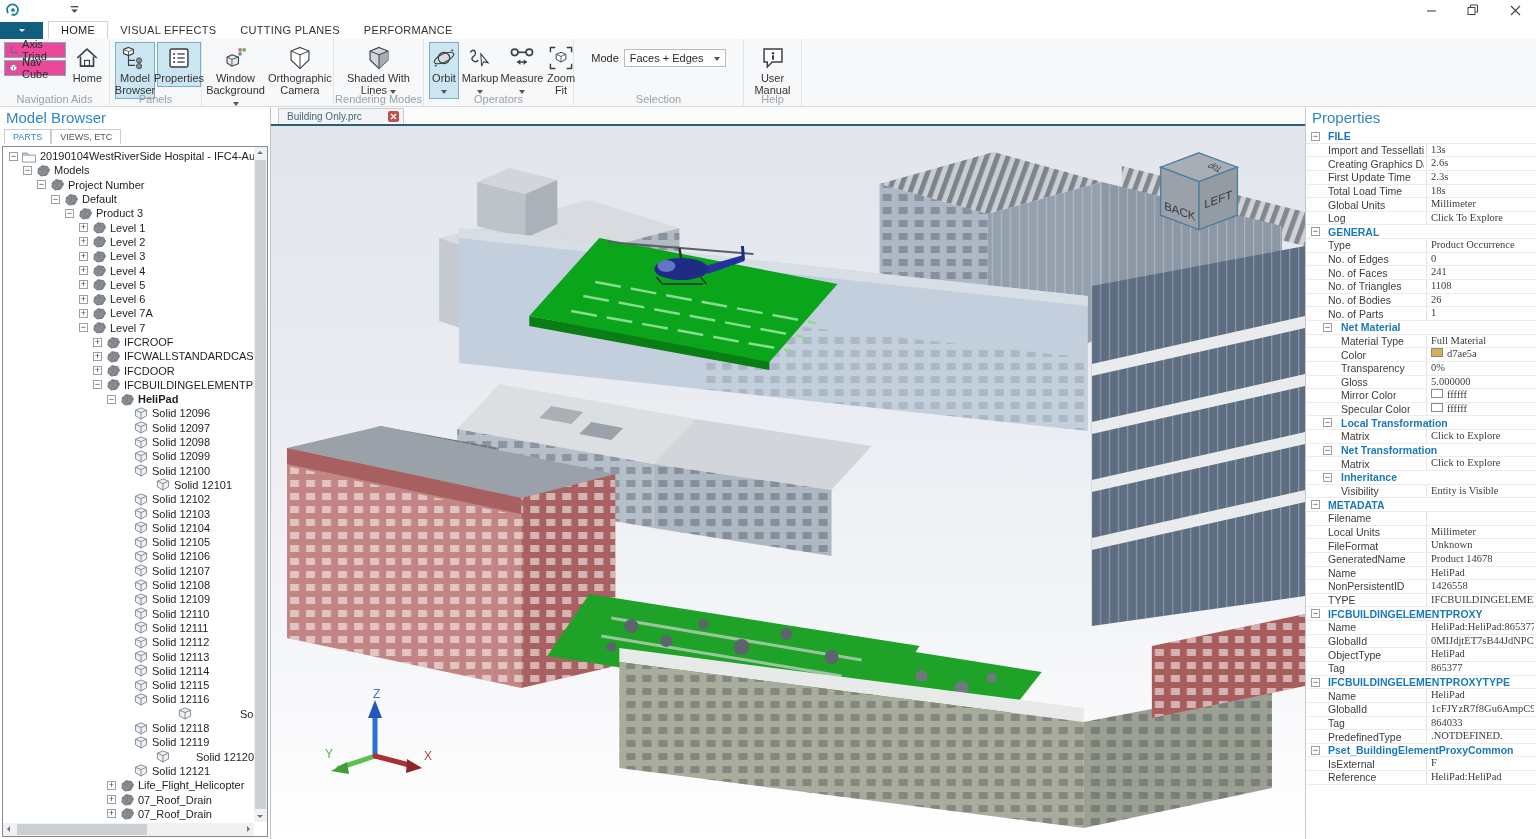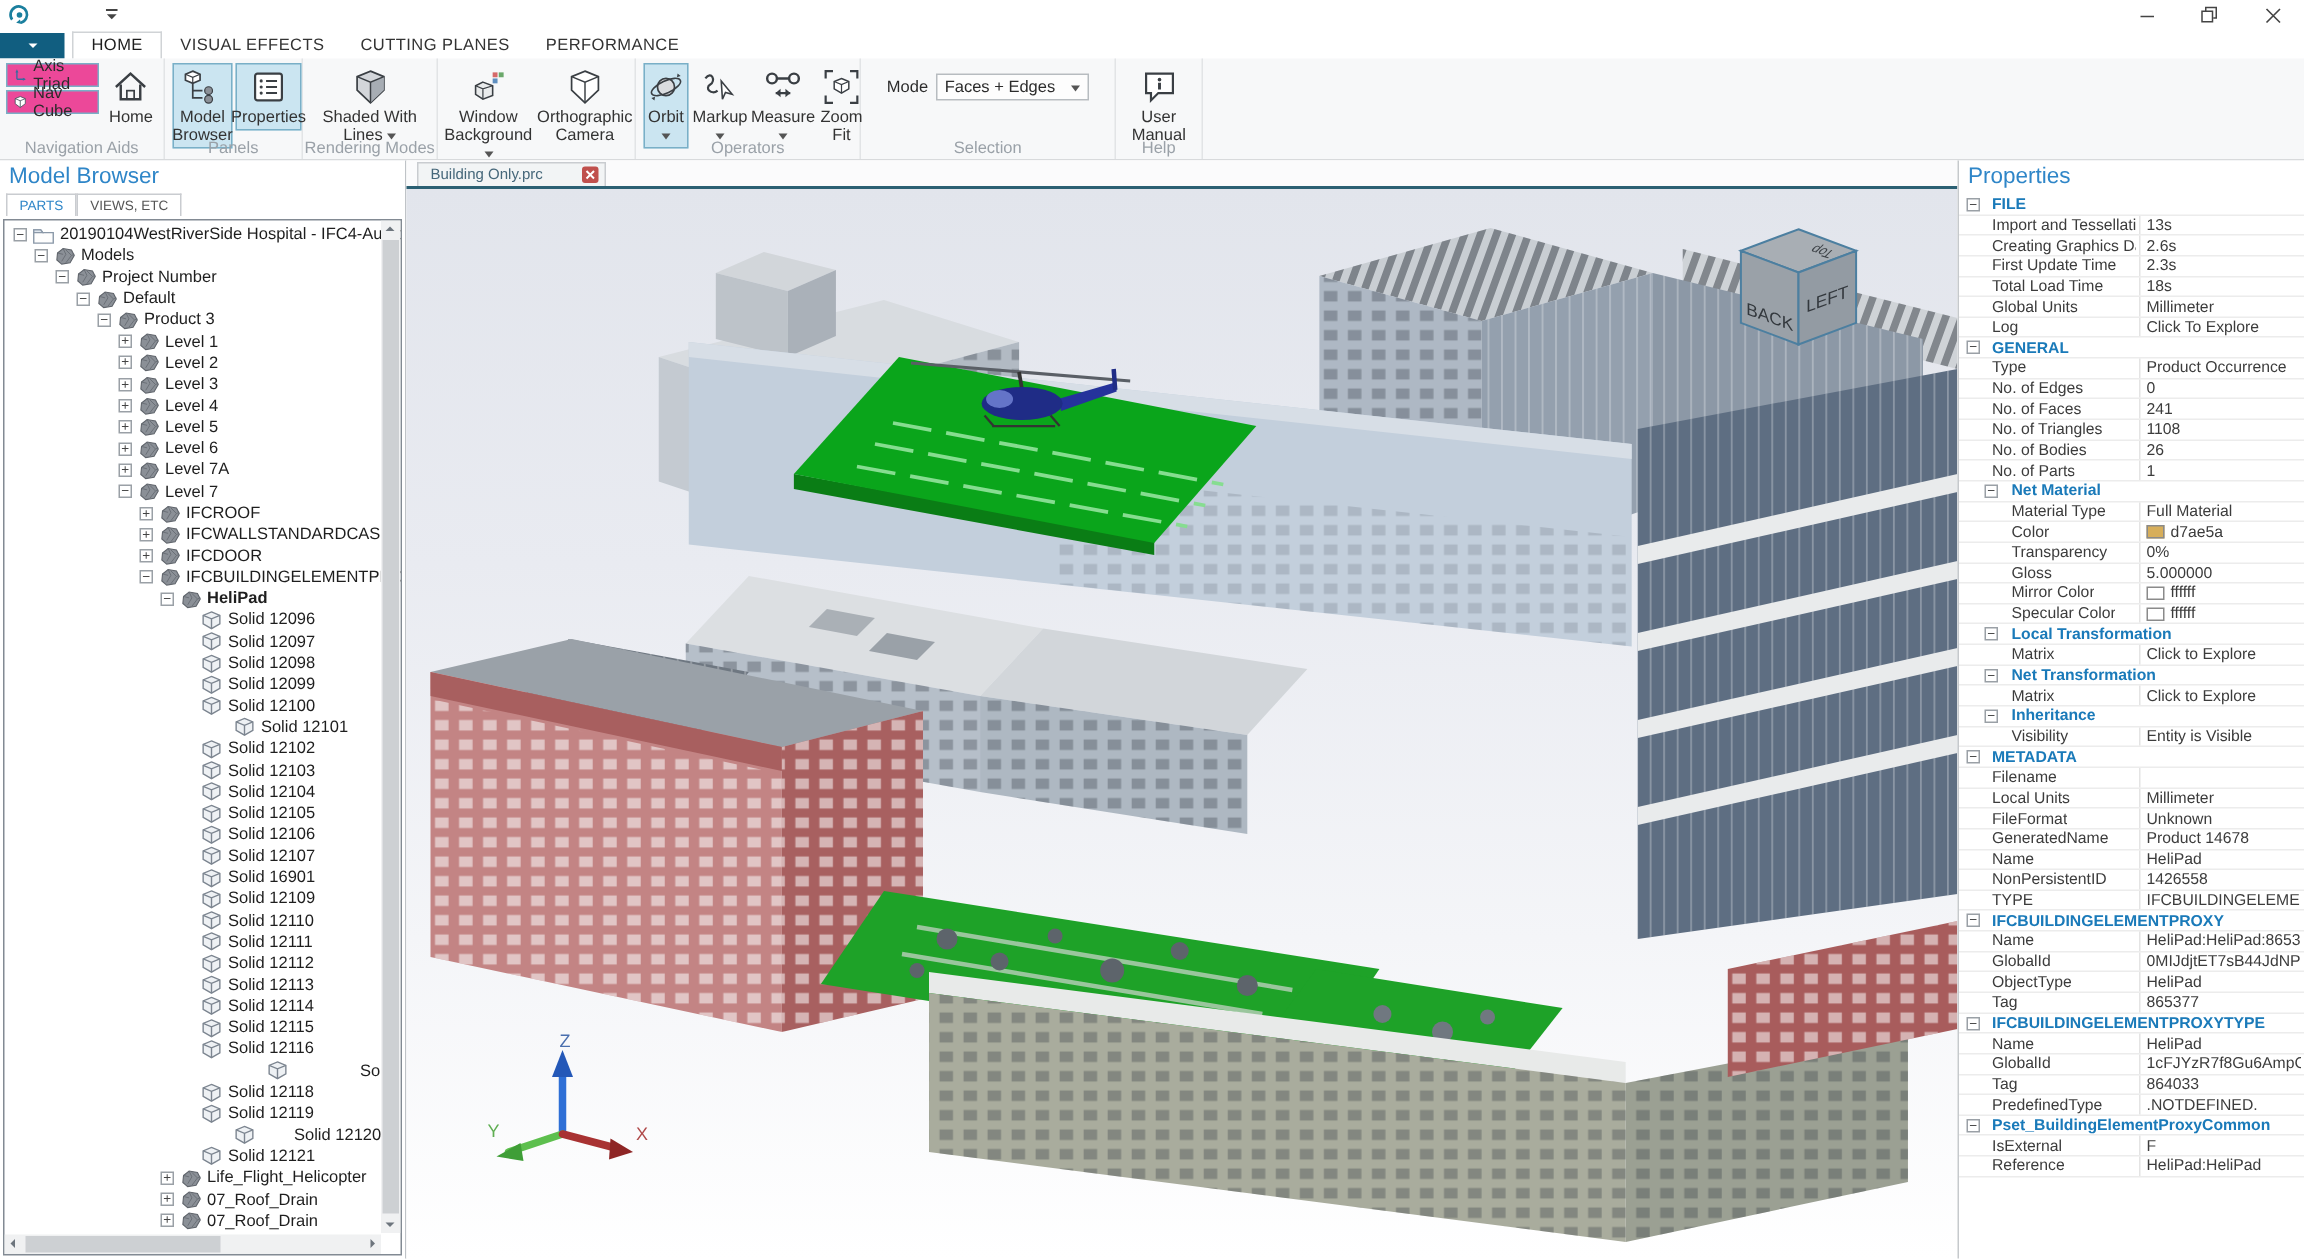--- a/index.html
+++ b/index.html
@@ -70,21 +70,21 @@
   #axis-triad{position:absolute;left:52px;top:562px;width:110px;height:96px;}
 
   
   #prop-grid{position:absolute;left:0;right:0;top:23px;}
   .prow{position:relative;height:13.65px;display:flex;align-items:center;border-bottom:1px solid #ececec;font-size:10.5px;}
   .prow .exp{width:9px;height:9px;margin:0;position:absolute;left:5px;top:2px;}
   .prow.sub .exp{left:17px;}
   .plabel{position:absolute;left:22px;color:#3c3c3c;white-space:nowrap;overflow:hidden;max-width:96px;}
   .prow.ind1 .plabel{left:35px;}
   .prow.head .plabel{color:#1a7ab9;font-weight:bold;max-width:200px;}
-  .pval{position:absolute;left:120px;right:2px;color:#3c3c3c;white-space:nowrap;overflow:hidden;text-overflow:ellipsis;border-left:1px solid #e4e4e4;padding-left:4px;display:flex;align-items:center;gap:4px;height:100%;}
+  .pval{position:absolute;left:120px;right:2px;color:#3c3c3c;white-space:nowrap;overflow:hidden;text-overflow:ellipsis;border-left:1px solid #e4e4e4;padding-left:4px;display:flex;align-items:flex-start;gap:4px;height:100%;font-family:Liberation Serif, serif;}
   .swatch{width:12px;height:9px;border:1px solid #8a8a8a;flex:none;display:inline-block;}
 </style>
 </head>
 <body>
 
 <div id="titlebar">
   <svg id="app-logo" viewBox="0 0 18 18">
     <path d="M3.5 12.5a6.2 6.2 0 1 1 6.5 2.3" fill="none" stroke="#1b7f9e" stroke-width="2"></path>
     <path d="M10.5 15.8l-4-.9 2.8-2.6z" fill="#1b7f9e"></path>
     <circle cx="9" cy="9" r="2.1" fill="#1b7f9e"></circle>
@@ -174,32 +174,20 @@
           <circle cx="10" cy="16" r="1.3" fill="#3a3f44"></circle>
           <path d="M14 16h9" stroke="#3a3f44" stroke-width="1.6"></path>
           <circle cx="10" cy="21" r="1.3" fill="#3a3f44"></circle>
           <path d="M14 21h9" stroke="#3a3f44" stroke-width="1.6"></path>
         </svg>
       <span class="blabel">Properties</span>
     </div>
     <div class="rgroup-label">Panels</div>
   </div>
 
-  <div class="rgroup" style="width:90px;justify-content:center">
-    <div class="bigbtn" style="width:82px">
-      <svg width="26" height="26" viewBox="0 0 32 32">
-          <path d="M16 3l11 4.5v11L16 29 5 18.5v-11z" fill="#d3d6da" stroke="#3a3f44" stroke-width="1.4"></path>
-          <path d="M16 12l11-4.5v11L16 29z" fill="#a7adb4"></path>
-          <path d="M5 7.5L16 12l11-4.5M16 12v17" stroke="#3a3f44" fill="none" stroke-width="1.2"></path>
-        </svg>
-      <span class="blabel"><span>Shaded With Lines</span> <span class="dd"></span></span>
-    </div>
-    <div class="rgroup-label">Rendering Modes</div>
-  </div>
-
   <div class="rgroup" style="width:132px;justify-content:center">
     <div class="bigbtn" style="width:66px">
       <svg width="26" height="26" viewBox="0 0 32 32">
           <path d="M11 12l8 3v8l-8 3-6-4v-7z" fill="#e9ebec" stroke="#3a3f44" stroke-width="1.3"></path>
           <path d="M5 15l6 2.5 8-2.5M11 17.5V26" stroke="#3a3f44" fill="none"></path>
           <rect x="19" y="4" width="4" height="4" fill="#d66a6a"></rect>
           <rect x="24" y="4" width="4" height="4" fill="#6aa86a"></rect>
           <rect x="19" y="9" width="4" height="4" fill="#5f8fc0"></rect>
         </svg>
       <span class="blabel"><span>Window Background</span> <span class="dd"></span></span>
@@ -207,20 +195,32 @@
     <div class="bigbtn" style="width:62px">
       <svg width="26" height="26" viewBox="0 0 32 32">
           <path d="M16 3l11 4.5v11L16 29 5 18.5v-11z" fill="#fff" stroke="#3a3f44" stroke-width="1.4"></path>
           <path d="M5 7.5L16 12l11-4.5M16 12v17" stroke="#3a3f44" fill="none" stroke-width="1.2"></path>
         </svg>
       <span class="blabel">Orthographic Camera</span>
     </div>
     <div class="rgroup-label"></div>
   </div>
 
+  <div class="rgroup" style="width:90px;justify-content:center">
+    <div class="bigbtn" style="width:82px">
+      <svg width="26" height="26" viewBox="0 0 32 32">
+          <path d="M16 3l11 4.5v11L16 29 5 18.5v-11z" fill="#d3d6da" stroke="#3a3f44" stroke-width="1.4"></path>
+          <path d="M16 12l11-4.5v11L16 29z" fill="#a7adb4"></path>
+          <path d="M5 7.5L16 12l11-4.5M16 12v17" stroke="#3a3f44" fill="none" stroke-width="1.2"></path>
+        </svg>
+      <span class="blabel"><span>Shaded With Lines</span> <span class="dd"></span></span>
+    </div>
+    <div class="rgroup-label">Rendering Modes</div>
+  </div>
+
   <div class="rgroup" style="width:150px">
     <div class="bigbtn active" style="width:36px">
       <svg width="26" height="26" viewBox="0 0 32 32">
           <circle cx="16" cy="16" r="7" fill="#dadcdf" stroke="#3a3f44" stroke-width="1.4"></circle>
           <ellipse cx="16" cy="16" rx="13" ry="5" fill="none" stroke="#3a3f44" stroke-width="1.3" transform="rotate(-25 16 16)"></ellipse>
           <path d="M7 24l-3 1 2.5 2z" fill="#3a3f44"></path>
           <path d="M25 8l3-1-2.5-2z" fill="#3a3f44"></path>
         </svg>
       <span class="blabel"><span>Orbit</span><br><span class="dd"></span></span>
     </div>
@@ -588,21 +588,21 @@
             <span class="tlabel">Solid 12107</span>
           </div>
           <div class="tree-row" style="padding-left: 118px;">
             <span class="exp spacer"></span>
             <span class="ticon">
               <svg viewBox="0 0 16 14">
                 <path d="M8 1l6 2.5v6L8 13 2 9.5v-6z" fill="#eef1f4" stroke="#7c8590"></path>
                 <path d="M2 3.5L8 6l6-2.5M8 6v7" stroke="#7c8590" fill="none"></path>
               </svg>
             </span>
-            <span class="tlabel">Solid 16901</span>
+            <span class="tlabel">Solid 12108</span>
           </div>
           <div class="tree-row" style="padding-left: 118px;">
             <span class="exp spacer"></span>
             <span class="ticon">
               <svg viewBox="0 0 16 14">
                 <path d="M8 1l6 2.5v6L8 13 2 9.5v-6z" fill="#eef1f4" stroke="#7c8590"></path>
                 <path d="M2 3.5L8 6l6-2.5M8 6v7" stroke="#7c8590" fill="none"></path>
               </svg>
             </span>
             <span class="tlabel">Solid 12109</span>

